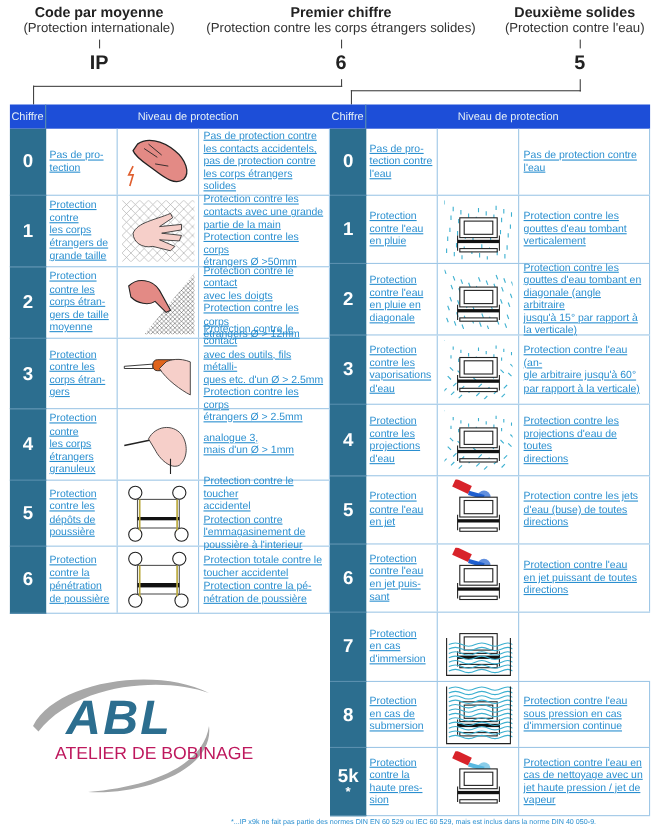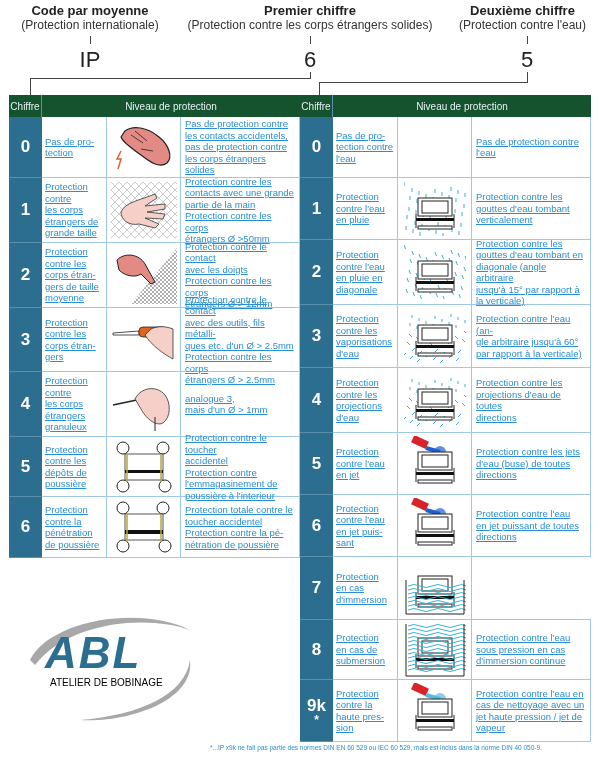--- a/index.html
+++ b/index.html
@@ -3,40 +3,40 @@
 <meta charset="utf-8">
 <style>
   * { box-sizing: border-box; margin: 0; padding: 0; }
   html, body { width: 600px; height: 759px; background: #ffffff; overflow: hidden; }
   body { position: relative; font-family: "Liberation Sans", sans-serif; color: #2a8fd0; }
 
   .top-label { position: absolute; text-align: center; color: #222; font-family: "Liberation Sans", sans-serif; }
   .top-label .t1 { font-weight: bold; font-size: 13px; line-height: 15px; }
   .top-label .t2 { font-size: 12px; line-height: 14px; color: #333; }
   .tick { position: absolute; width: 1px; background: #444; }
-  .code { position: absolute; font-weight: normal; font-size: 22px; color: #222; text-align: center; }
+  .code { position: absolute; font-weight: bold; font-size: 18px; color: #222; text-align: center; }
   .bracket { position: absolute; border: 1px solid #444; border-top: none; }
 
   .tbl { position: absolute; }
-  .hdr { position: absolute; height: 22px; background: #14532d; color: #e6f0f6; font-size: 10px; display: flex; align-items: center; }
+  .hdr { position: absolute; height: 22px; background: #1d4ed8; color: #e6f0f6; font-size: 10px; display: flex; align-items: center; }
   .hdr .c-chiffre { width: 33px; text-align: center; border-right: 1px solid #5a8fae; height: 100%; display:flex; align-items:center; justify-content:center; }
   .hdr .c-niveau { flex: 1; text-align: center; }
 
   .row { position: absolute; border-bottom: 1px solid #9fc7e6; display: flex; }
   .row .num { width: 33px; background: #2c6e8f; color: #ffffff; font-weight: bold; font-size: 17px; display: flex; flex-direction: column; align-items: center; justify-content: center; border-bottom: 1px solid #5a8fae; margin-bottom: -1px; line-height: 18px; }
   .row .num .star { font-size: 12px; line-height: 10px; }
   .row .lvl { width: 65px; padding: 2px 3px; font-size: 9.5px; line-height: 11.5px; color: #2a8fd0; border-right: 1px solid #9fc7e6; display:flex; align-items:center; }
   .row .img { width: 74px; border-right: 1px solid #9fc7e6; display: flex; align-items: center; justify-content: center; }
   .row .desc { flex: 1; padding: 2px 4px; font-size: 9.5px; line-height: 11.5px; color: #2a8fd0; display:flex; align-items:center; white-space: pre-line; }
   .row .lvl span, .row .desc span { white-space: pre-line; text-decoration: underline; }
   .right-border { border-right: 1px solid #9fc7e6; }
 
   .logo { position: absolute; left: 20px; top: 605px; width: 180px; height: 120px; }
-  .logo-text { position: absolute; left: 50px; top: 677px; font-size: 10px; color: #000000; letter-spacing: 0px; text-align: center; }
-  .logo-abl { position: absolute; left: 45px; top: 628px; font-size: 44px; font-weight: bold; color: #2c6e8f; font-style: italic; letter-spacing: 2px; }
+  .logo-text { position: absolute; left: 50px; top: 677px; font-size: 16px; color: #be185d; letter-spacing: 0px; text-align: center; }
+  .logo-abl { position: absolute; left: 60px; top: 628px; font-size: 44px; font-weight: bold; color: #2c6e8f; font-style: italic; letter-spacing: 2px; }
 
   .footnote { position: absolute; left: 210px; top: 744px; font-size: 6.5px; color: #2a8fd0; white-space: nowrap; }
 </style>
 </head>
 <body>
 
 <div class="top-label" style="left:10px; top:3px; width:160px;">
   <div class="t1">Code par moyenne</div>
   <div class="t2">(Protection internationale)</div>
 </div>
@@ -44,21 +44,21 @@
 <div class="code" style="left:70px; top:47px; width:40px;">IP</div>
 
 <div class="top-label" style="left:175px; top:3px; width:270px;">
   <div class="t1">Premier chiffre</div>
   <div class="t2">(Protection contre les corps étrangers solides)</div>
 </div>
 <div class="tick" style="left:310px; top:36px; height:8px;"></div>
 <div class="code" style="left:290px; top:47px; width:40px;">6</div>
 
 <div class="top-label" style="left:450px; top:3px; width:145px;">
-  <div class="t1">Deuxième chiffre</div>
+  <div class="t1">Deuxième solides</div>
   <div class="t2">(Protection contre l'eau)</div>
 </div>
 <div class="tick" style="left:527px; top:36px; height:8px;"></div>
 <div class="code" style="left:507px; top:47px; width:40px;">5</div>
 
 <div class="bracket" style="left:30px; top:78px; width:281px; height:0; border-top:1px solid #444; border-bottom:none; border-left:1px solid #444;"></div>
 <div class="tick" style="left:30px; top:78px; height:17px;"></div>
 <div class="tick" style="left:310px; top:72px; height:7px;"></div>
 <div class="bracket" style="left:319px; top:82px; width:209px; height:0; border-top:1px solid #444; border-bottom:none;"></div>
 <div class="tick" style="left:319px; top:82px; height:13px;"></div>
@@ -642,21 +642,21 @@
           <path d="M4 48 q 6 -3 12 0 t 12 0 t 12 0 t 12 0 t 10 0" stroke="#3cb0d0" fill="none" stroke-width="1"></path>
           <path d="M2 2 L2 54 L60 54 L60 2" stroke="#222" fill="none"></path>
         </svg>
       </div>
       <div class="desc right-border"><span>Protection contre l'eau
 sous pression en cas
 d'immersion continue</span></div>
     </div>
     <div class="row" style="left: 300px; top: 680px; width: 291px; height: 62px;">
       <div class="num">
-        <span>9k</span>
+        <span>5k</span>
         <span class="star">*</span>
       </div>
       <div class="lvl">
         <span>Protection
 contre la
 haute pres-
 sion</span>
       </div>
       <div class="img">
         <svg width="62" height="56" viewBox="0 0 62 56">

